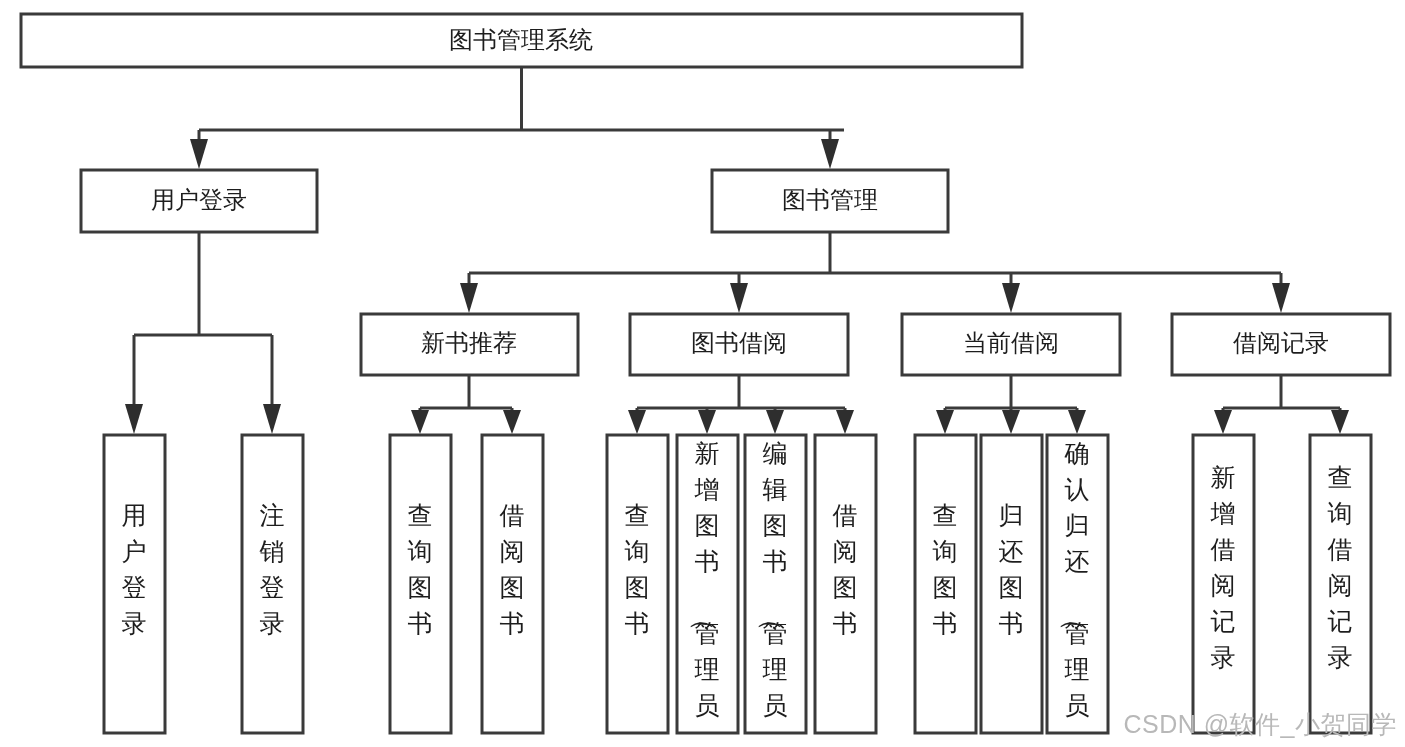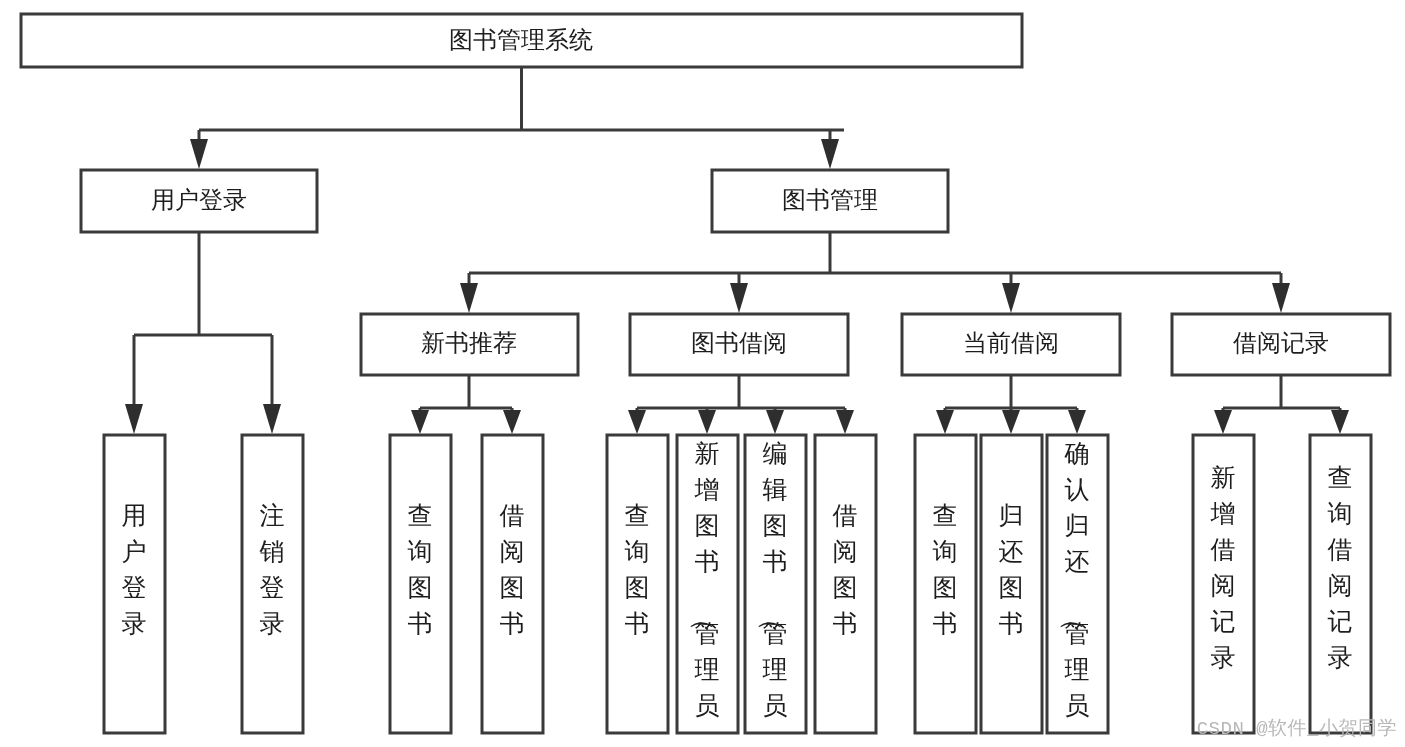--- a/index.html
+++ b/index.html
@@ -51,22 +51,22 @@
   .vert-label {
     font-family: "Liberation Sans", "DejaVu Sans", sans-serif;
     font-size: 25px;
     fill: #1d1d1d;
     text-anchor: middle;
   }
   .watermark {
     position: absolute;
     right: 8px;
     bottom: 6px;
-    font-family: Liberation Mono, monospace;
-    font-size: 19px;
+    font-family: Liberation Sans, sans-serif;
+    font-size: 25px;
     color: #b8b8b8;
     letter-spacing: 0.5px;
     white-space: nowrap;
     pointer-events: none;
   }
 </style>
 </head>
 <body>
 
 <div id="diagram-root">

